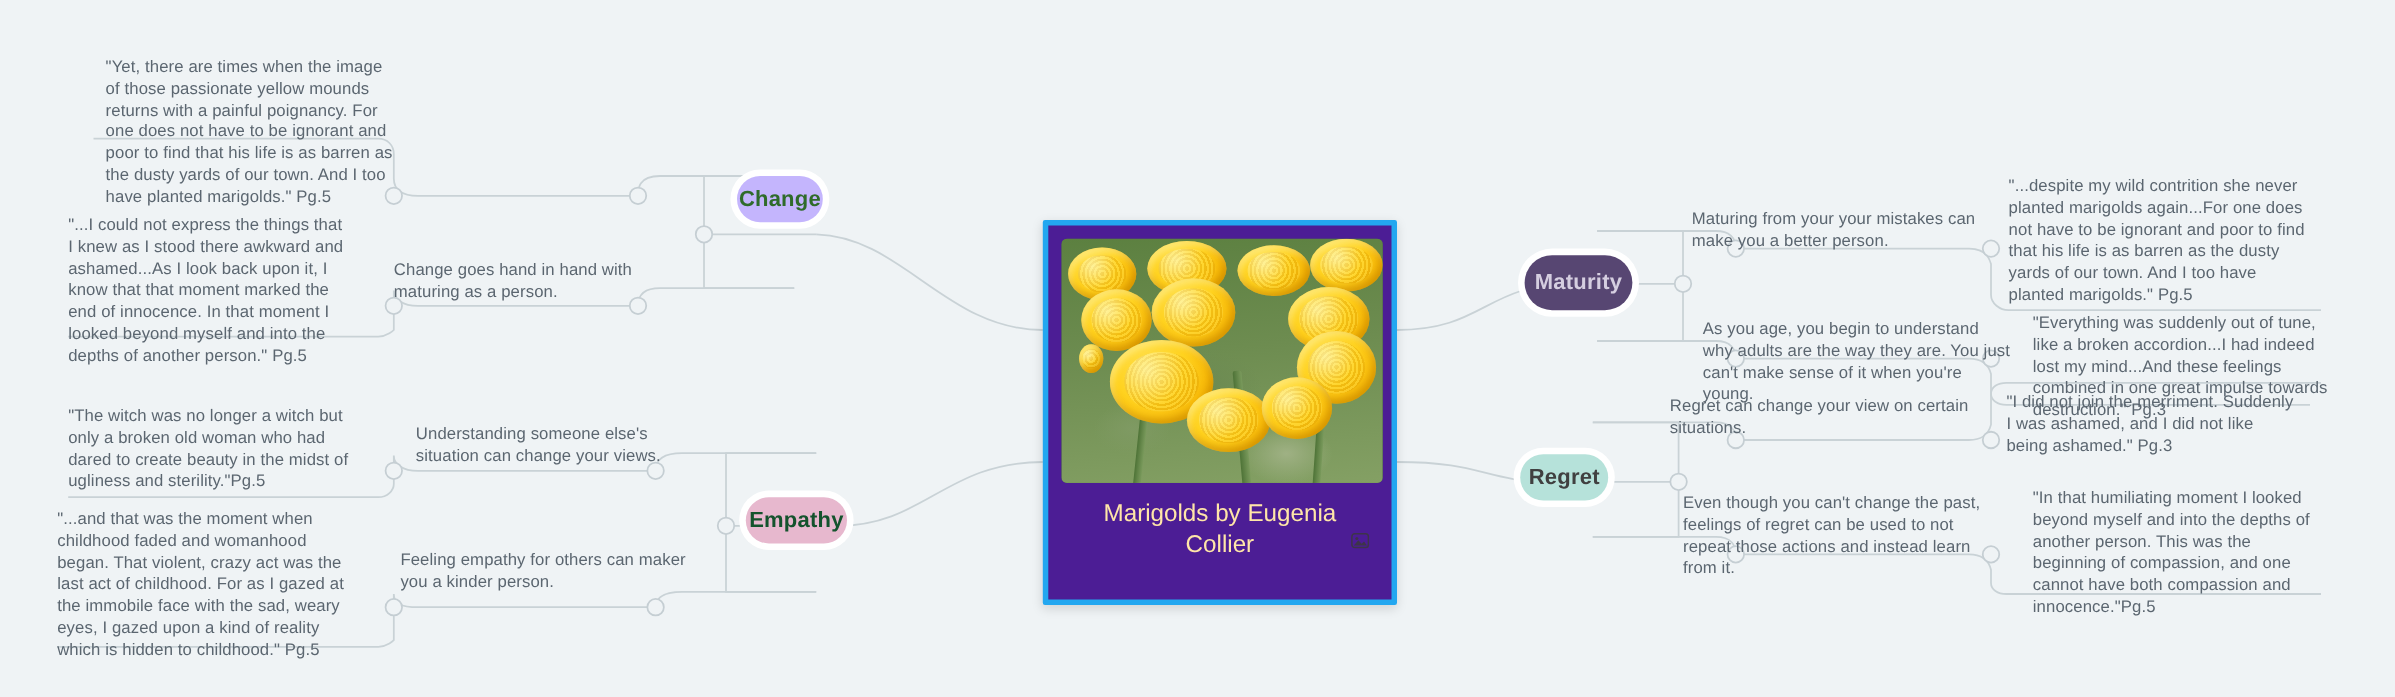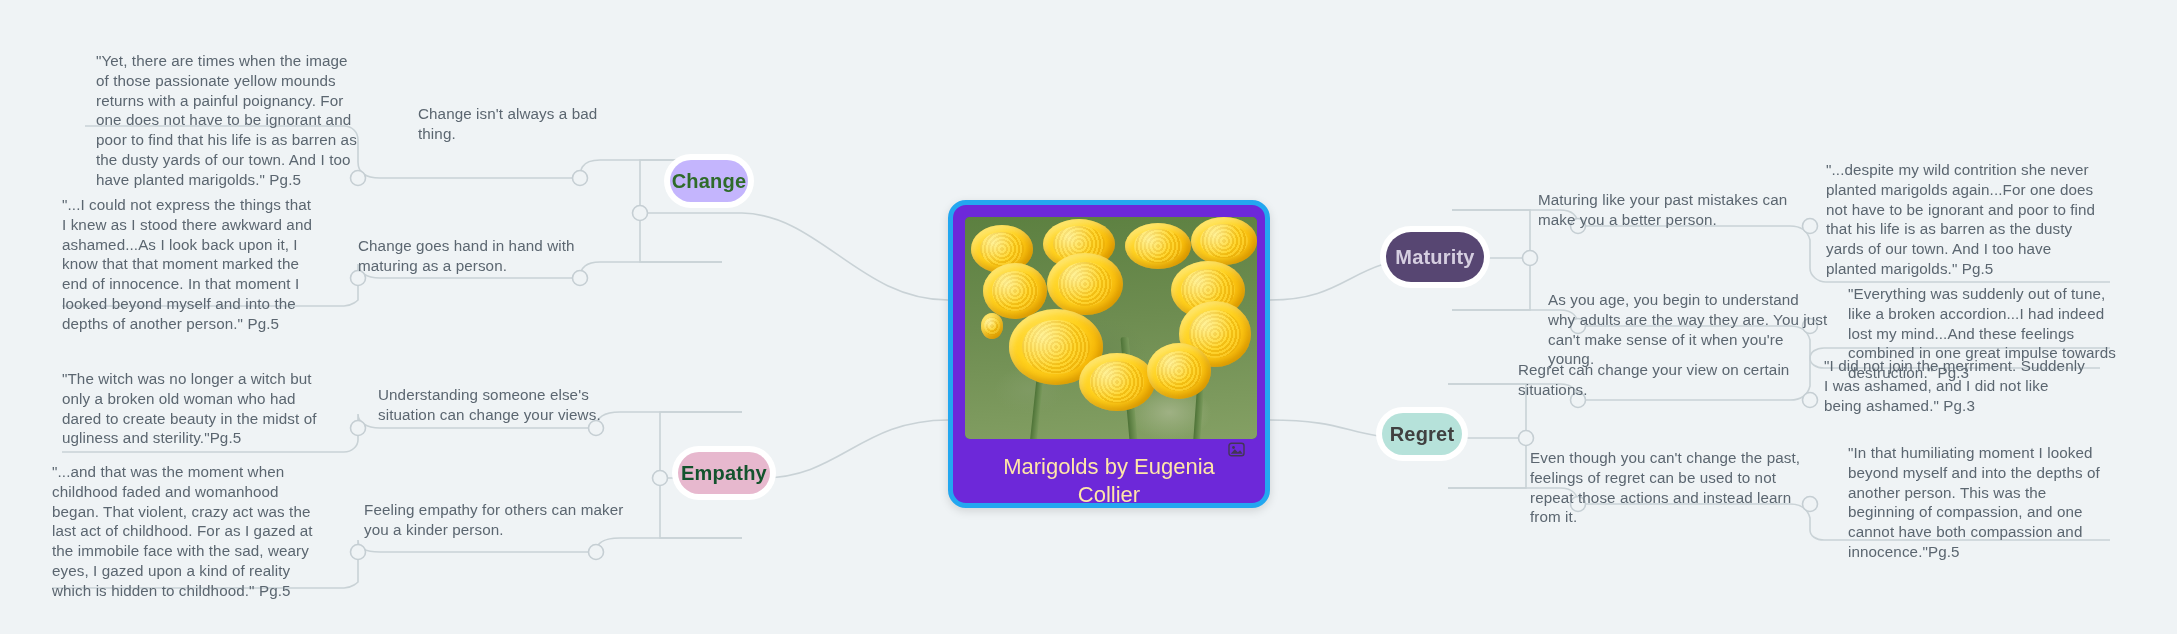--- a/index.html
+++ b/index.html
@@ -42,24 +42,24 @@
     box-shadow: 0 0 0 6px #ffffff;
   }
   .pill-change   { background: #c4b5fd; color: #2f6b2a; }
   .pill-maturity { background: #574672; color: #d5cee0; }
   .pill-empathy  { background: #e7b8ce; color: #14532d; }
   .pill-regret   { background: #b6e2da; color: #404040; }
 
   #center-card {
     position: absolute;
     left: 948px; top: 200px;
-    width: 322px; height: 308px;
-    background: #6d28d9;
+    width: 322px; height: 350px;
+    background: #4c1d95;
     border: 5px solid #23a7f0;
-    border-radius: 18px;
+    border-radius: 2px;
     box-shadow: 0 3px 10px rgba(0,0,0,0.13);
     overflow: hidden;
   }
   #center-photo {
     position: absolute;
     left: 12px; top: 12px;
     width: 292px; height: 222px;
     border-radius: 5px;
     overflow: hidden;
     background: #4d7a3c;
@@ -221,33 +221,32 @@
   <div class="pill pill-empathy" style="left:678px; top:452px; width:92px; height:42px;">
     <span>Empathy</span>
   </div>
   <div class="pill pill-maturity" style="left:1386px; top:232px; width:98px; height:50px;">
     <span>Maturity</span>
   </div>
   <div class="pill pill-regret" style="left:1382px; top:413px; width:80px; height:42px;">
     <span>Regret</span>
   </div>
 
-  <div class="node" style="left:418px; top:104px; width:210px;">Change isn't always a bad thing.</div>
   <div class="node" style="left:358px; top:236px; width:262px;">Change goes hand in hand with maturing as a person.</div>
 
   <div class="node" style="left:96px; top:51px; width:262px;">"Yet, there are times when the image of those passionate yellow mounds returns with a painful poignancy. For one does not have to be ignorant and poor to find that his life is as barren as the dusty yards of our town. And I too have planted marigolds." Pg.5</div>
   <div class="node" style="left:62px; top:195px; width:250px;">"...I could not express the things that I knew as I stood there awkward and ashamed...As I look back upon it, I know that that moment marked the end of innocence. In that moment I looked beyond myself and into the depths of another person." Pg.5</div>
 
   <div class="node" style="left:378px; top:385px; width:262px;">Understanding someone else's situation can change your views.</div>
   <div class="node" style="left:364px; top:500px; width:268px;">Feeling empathy for others can maker you a kinder person.</div>
 
   <div class="node" style="left:62px; top:369px; width:262px;">"The witch was no longer a witch but only a broken old woman who had dared to create beauty in the midst of ugliness and sterility."Pg.5</div>
   <div class="node" style="left:52px; top:462px; width:262px;">"...and that was the moment when childhood faded and womanhood began. That violent, crazy act was the last act of childhood. For as I gazed at the immobile face with the sad, weary eyes, I gazed upon a kind of reality which is hidden to childhood." Pg.5</div>
 
-  <div class="node" style="left:1538px; top:190px; width:272px;">Maturing like your past mistakes can make you a better person.</div>
+  <div class="node" style="left:1538px; top:190px; width:272px;">Maturing from your your mistakes can make you a better person.</div>
   <div class="node" style="left:1548px; top:290px; width:280px;">As you age, you begin to understand why adults are the way they are. You just can't make sense of it when you're young.</div>
 
   <div class="node" style="left:1826px; top:160px; width:276px;">"...despite my wild contrition she never planted marigolds again...For one does not have to be ignorant and poor to find that his life is as barren as the dusty yards of our town. And I too have planted marigolds." Pg.5</div>
   <div class="node" style="left:1848px; top:284px; width:268px;">"Everything was suddenly out of tune, like a broken accordion...I had indeed lost my mind...And these feelings combined in one great impulse towards destruction." Pg.3</div>
 
   <div class="node" style="left:1518px; top:360px; width:272px;">Regret can change your view on certain situations.</div>
   <div class="node" style="left:1530px; top:448px; width:272px;">Even though you can't change the past, feelings of regret can be used to not repeat those actions and instead learn from it.</div>
 
   <div class="node" style="left:1824px; top:356px; width:264px;">"I did not join the merriment. Suddenly I was ashamed, and I did not like being ashamed." Pg.3</div>
   <div class="node" style="left:1848px; top:443px; width:262px;">"In that humiliating moment I looked beyond myself and into the depths of another person. This was the beginning of compassion, and one cannot have both compassion and innocence."Pg.5</div>

